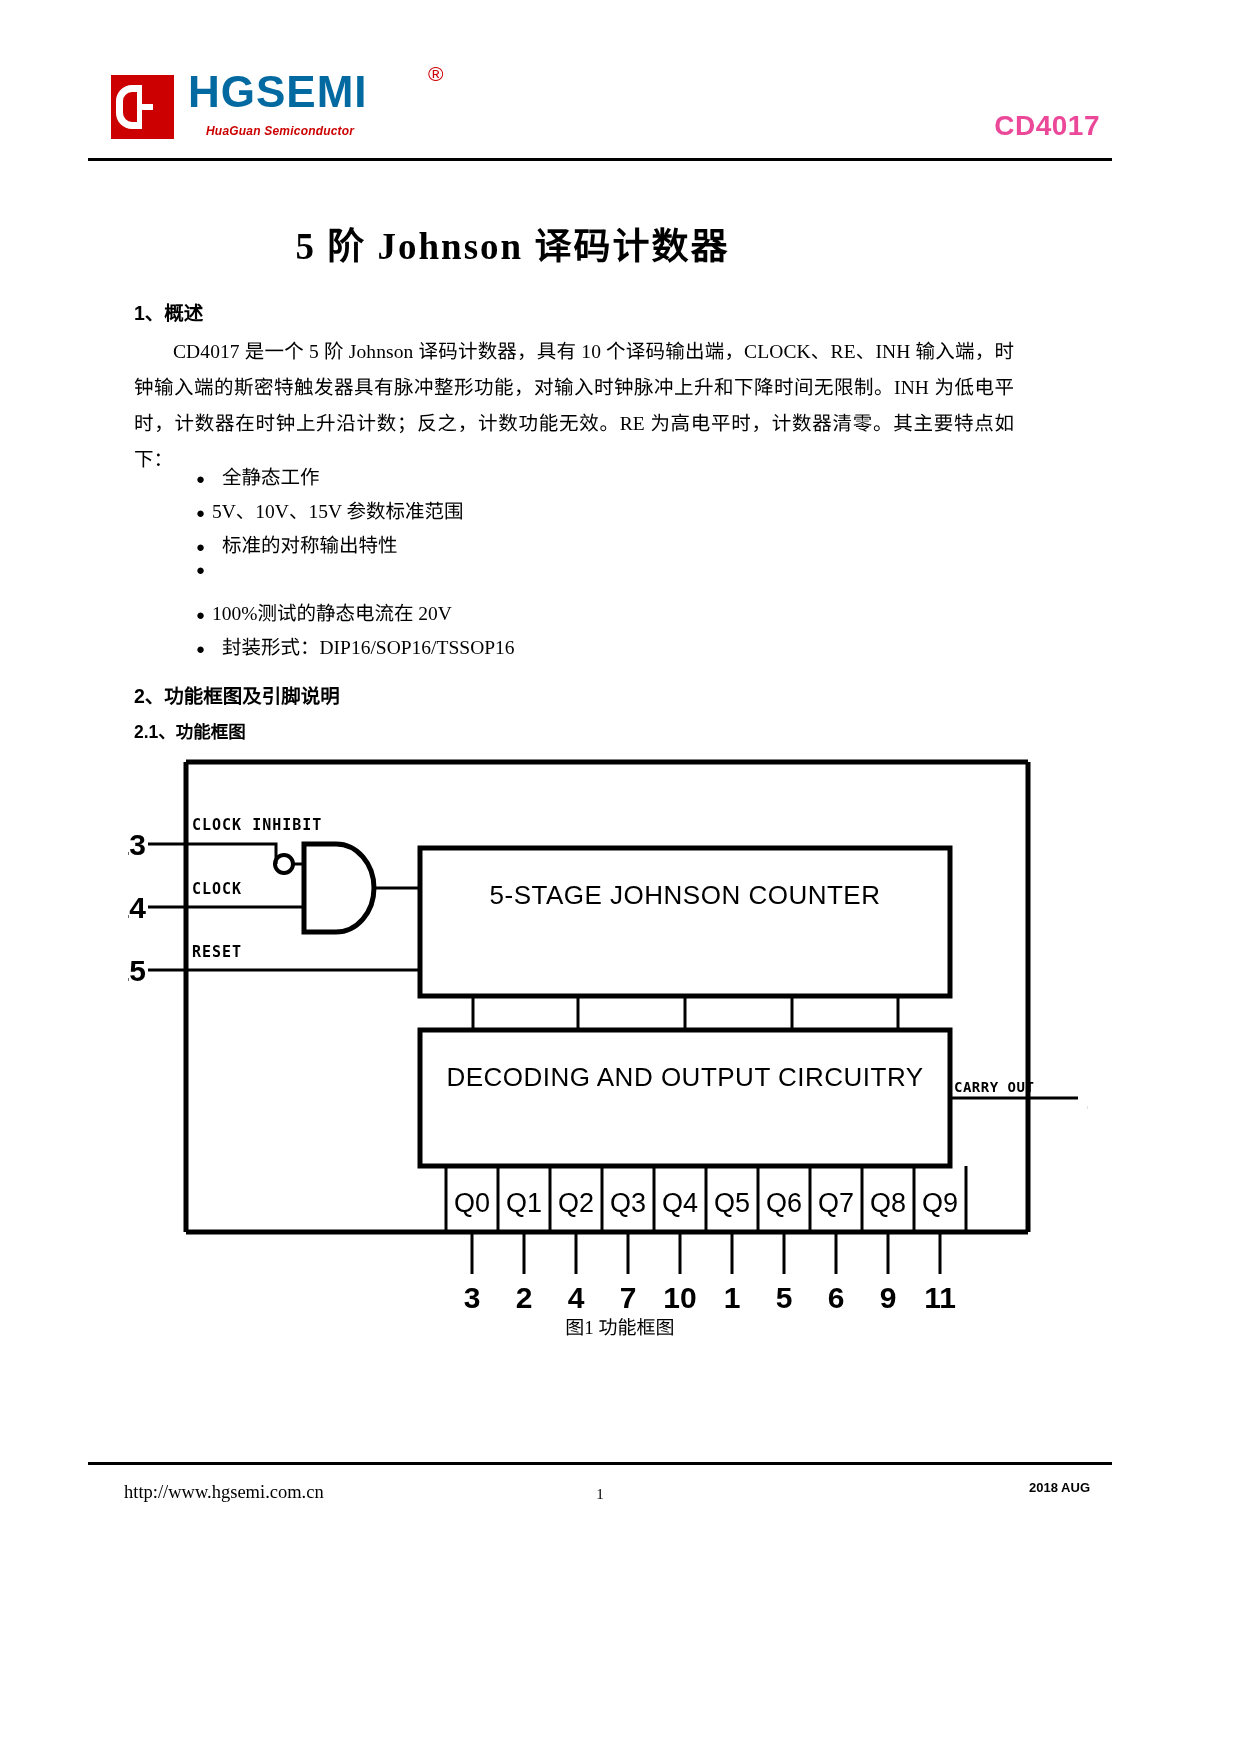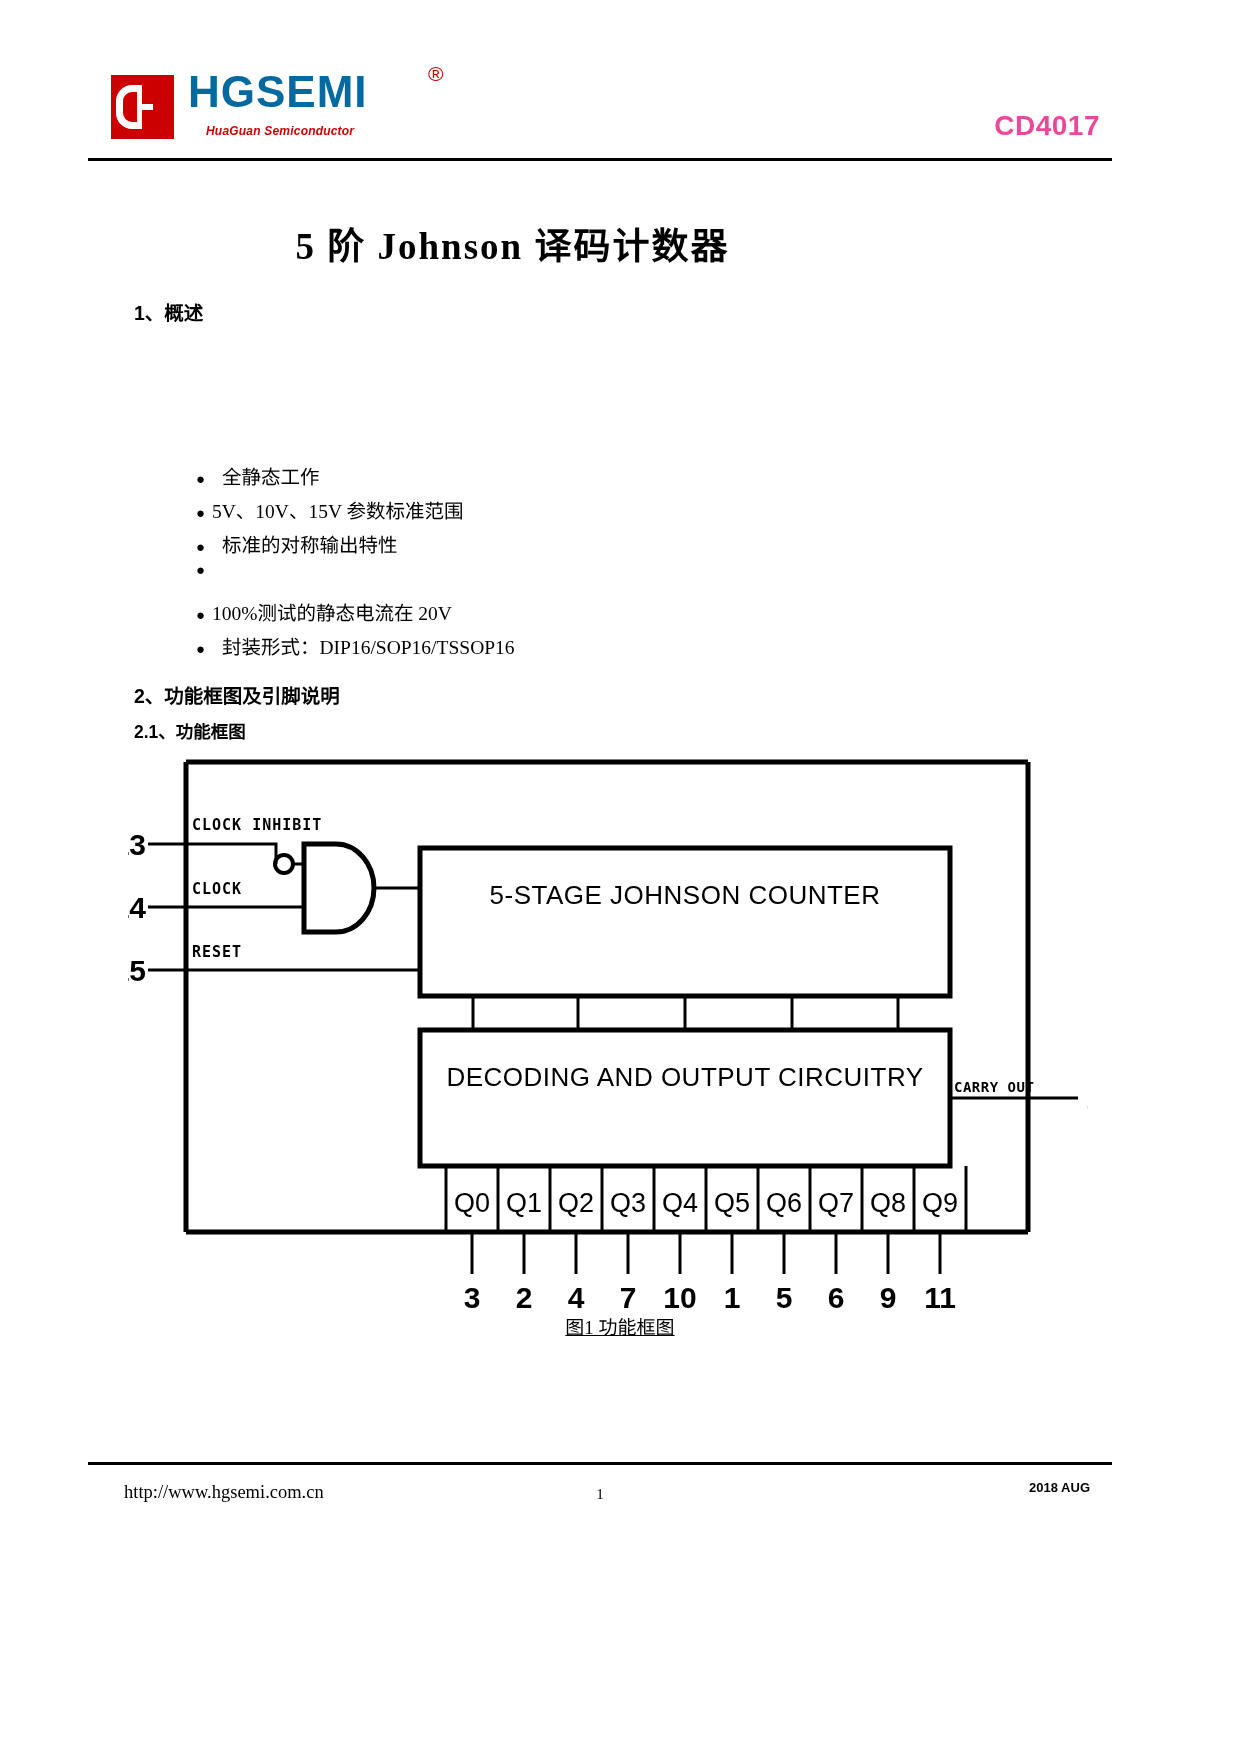--- a/index.html
+++ b/index.html
@@ -166,21 +166,20 @@
   }
   .diagram svg { display: block; }
 
   .fig-caption {
     position: absolute;
     left: 0;
     top: 1312px;
     width: 1240px;
     text-align: center;
     font-size: 19px;
-    text-decoration: underline;
   }
 
   
   .footer-rule {
     position: absolute;
     left: 88px;
     top: 1462px;
     width: 1024px;
     height: 3px;
     background: #000;
@@ -234,20 +233,21 @@
       <div class="logo-reg">®</div>
       <div class="logo-sub">HuaGuan Semiconductor</div>
     </div>
     <div class="header-part">CD4017</div>
   </div>
   <div class="header-rule"></div>
 
   <div class="doc-title">5 阶  Johnson   译码计数器</div>
 
   <div class="h-sec" id="sec1">1、概述</div>
+  <div class="para">CD4017 是一个 5 阶 Johnson 译码计数器，具有 10 个译码输出端，CLOCK、RE、INH 输入端，时钟输入端的斯密特触发器具有脉冲整形功能，对输入时钟脉冲上升和下降时间无限制。INH 为低电平时，计数器在时钟上升沿计数；反之，计数功能无效。RE 为高电平时，计数器清零。其主要特点如下：</div>
 
   <div class="bullets">
     <div class="bullet-row">
       <span class="bullet-dot">●</span>
       <span class="bullet-txt">全静态工作</span>
     </div>
     <div class="bullet-row">
       <span class="bullet-dot tight">●</span>
       <span class="bullet-txt">5V、10V、15V 参数标准范围</span>
     </div>

